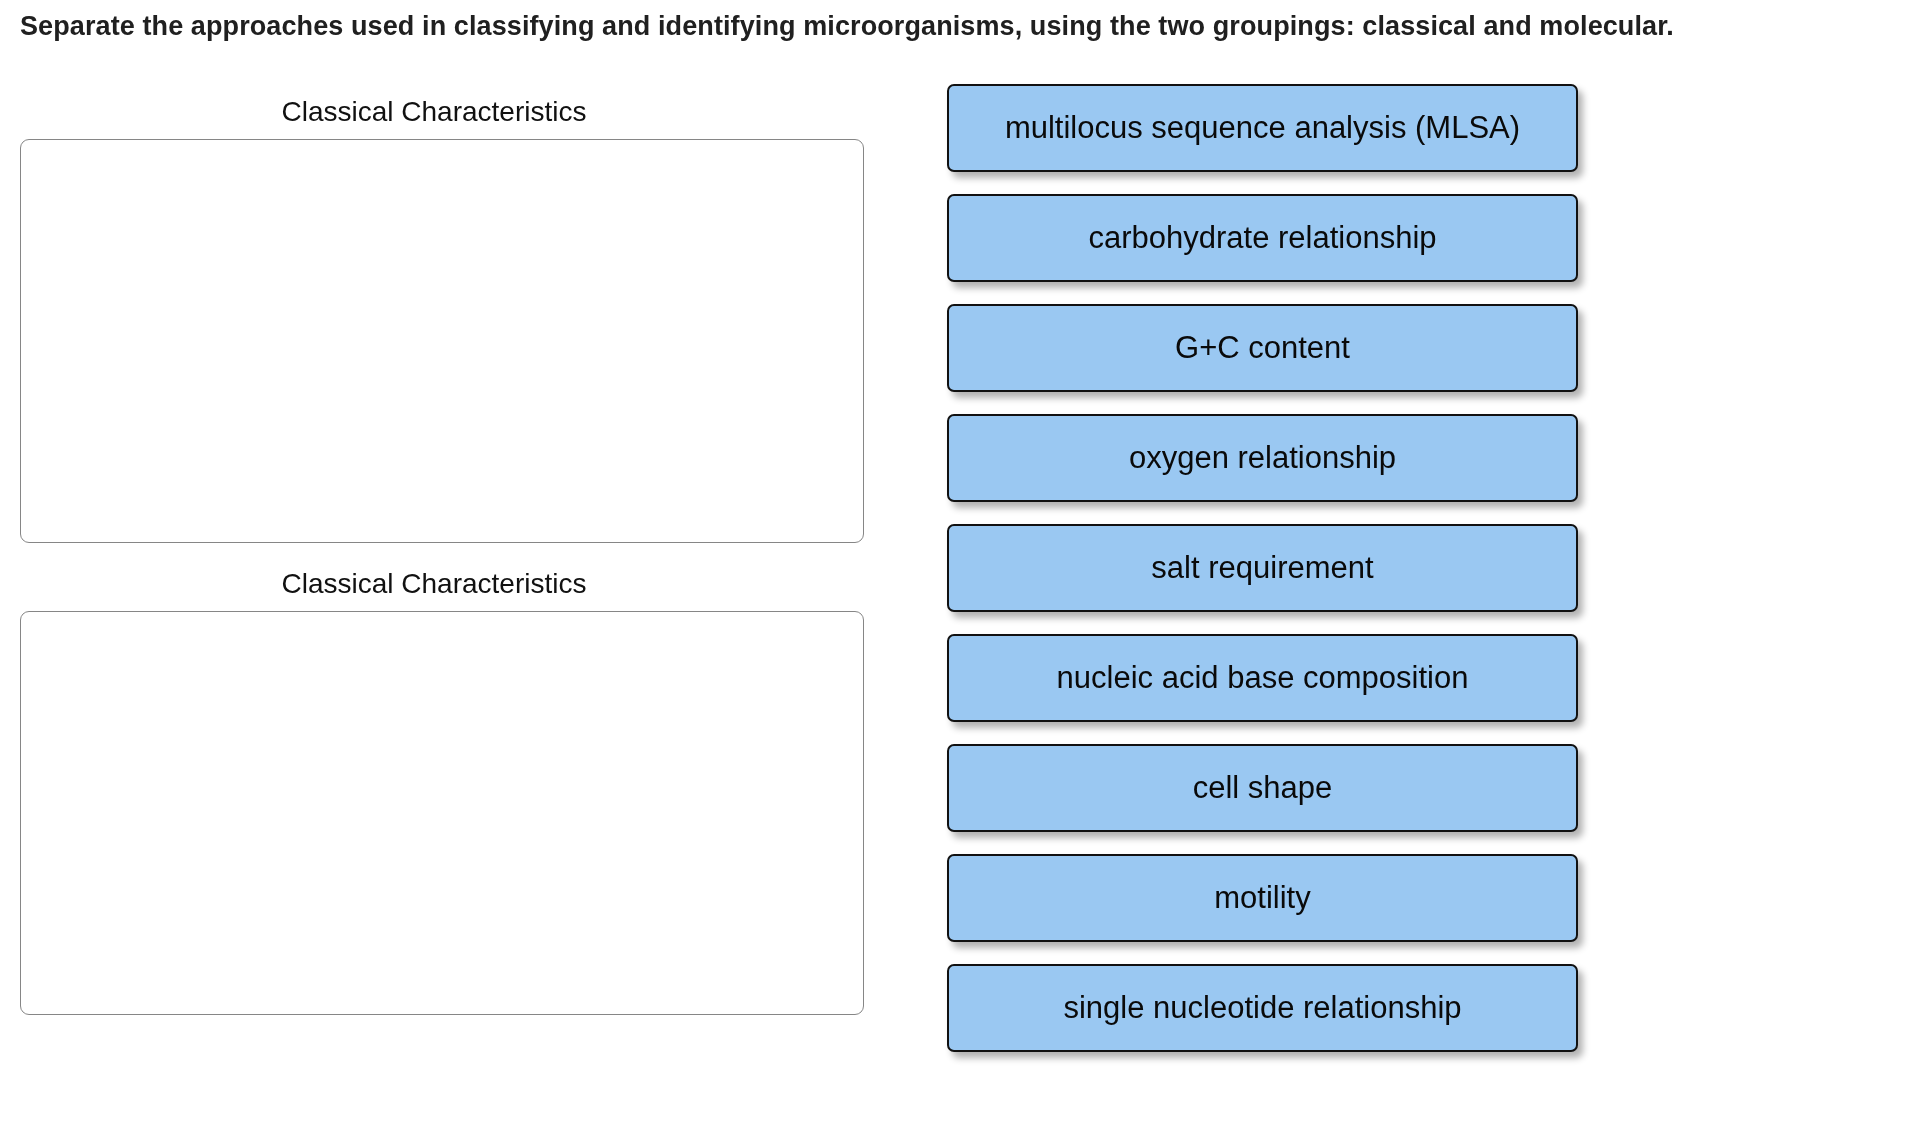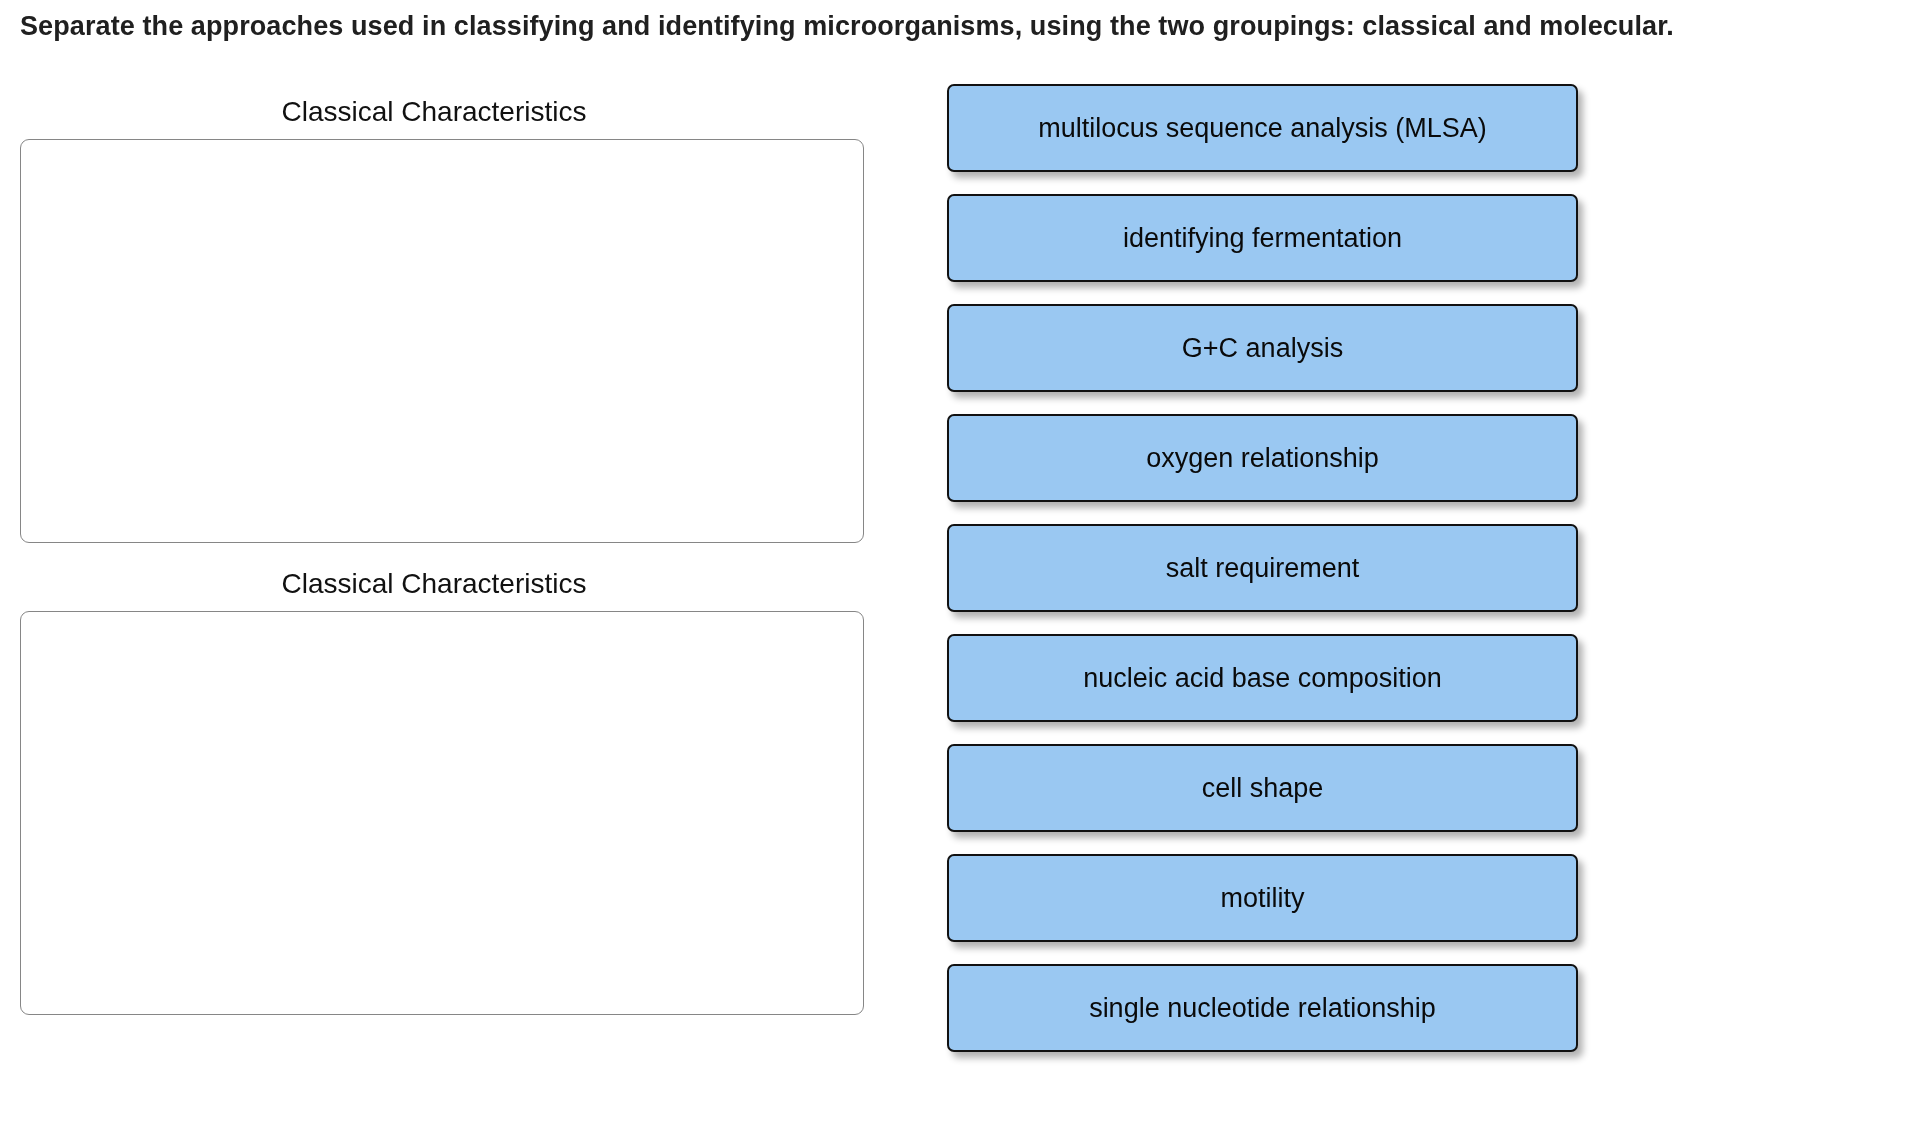--- a/index.html
+++ b/index.html
@@ -92,21 +92,21 @@
     display: flex;
     align-items: center;
     justify-content: center;
     cursor: move;
     user-select: none;
   }
 
   .draggable-card:last-child { margin-bottom: 0; }
 
   .card-label {
-    font-size: 27px;
+    font-size: 31px;
     line-height: 32px;
     color: #0a0a0a;
     text-align: center;
     padding: 0 14px;
     white-space: nowrap;
   }
 </style>
 </head>
 <body>
 
@@ -126,25 +126,25 @@
 
 </div>
 
 <div id="card-bank">
 
   <div class="draggable-card">
     <span class="card-label">multilocus sequence analysis (MLSA)</span>
   </div>
 
   <div class="draggable-card">
-    <span class="card-label">identifying fermentation</span>
+    <span class="card-label">carbohydrate relationship</span>
   </div>
 
   <div class="draggable-card">
-    <span class="card-label">G+C analysis</span>
+    <span class="card-label">G+C content</span>
   </div>
 
   <div class="draggable-card">
     <span class="card-label">oxygen relationship</span>
   </div>
 
   <div class="draggable-card">
     <span class="card-label">salt requirement</span>
   </div>
 

